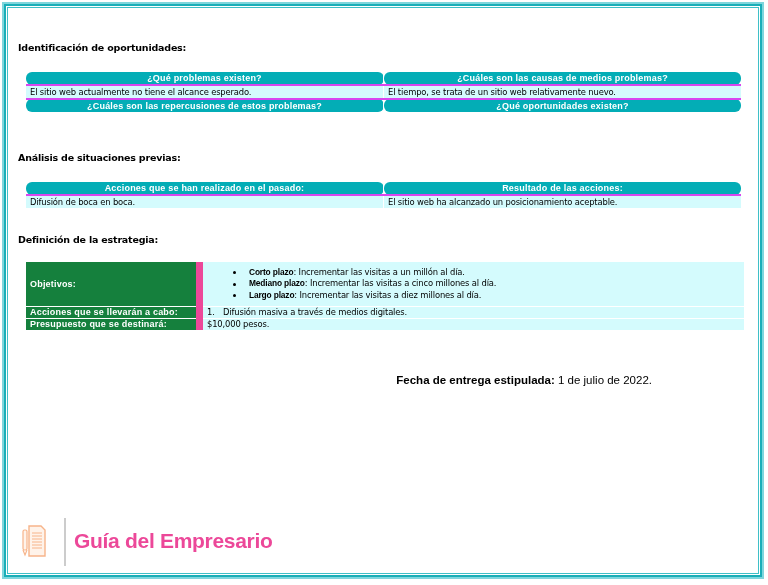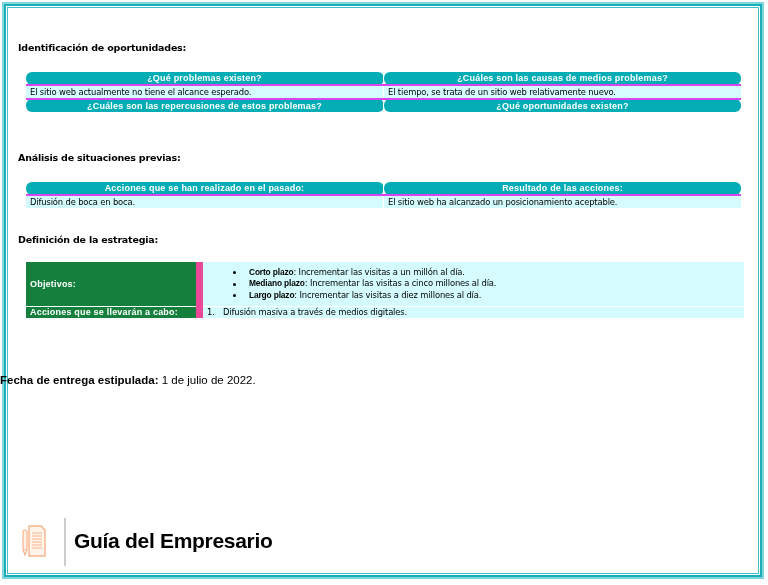--- a/index.html
+++ b/index.html
@@ -48,30 +48,30 @@
   table.strat td + td { border-left:7px solid #ec4899; }
   .bullets { margin:0; padding:0 0 0 36px; list-style:none; }
   .bullets li { height:11.5px; line-height:11.5px; position:relative; padding-left:10px; }
   .bullets li::before {
     content:""; position:absolute; left:-6px; top:4.5px; width:3px; height:3px; background:#000; border-radius:50%;
   }
   .bullets b { font-family:"Liberation Sans", sans-serif; }
   .num { padding-left:18px; }
   .num span.n { display:inline-block; width:16px; }
   .deadline {
-    position:absolute; left:0; width:652px; top:374px; text-align:left;
+    position:absolute; left:0; width:652px; top:374px; text-align:right;
     font-family:"Liberation Sans", sans-serif; font-size:11.5px;
   }
   .deadline b { font-weight:bold; }
   .brand { position:absolute; left:22px; top:518px; height:48px; }
   .brand-icon { position:absolute; left:0; top:6px; width:24px; height:34px; }
   .brand-sep { position:absolute; left:42px; top:0; width:2px; height:48px; background:#cccccc; }
   .brand-name {
     position:absolute; left:52px; top:11px; font-family:"Liberation Sans", sans-serif;
-    font-size:21px; font-weight:bold; color:#000000; white-space:nowrap; letter-spacing:-0.3px;
+    font-size:21px; font-weight:bold; color:#ec4899; white-space:nowrap; letter-spacing:-0.3px;
   }
 </style>
 </head>
 <body>
 
 <div class="frame-outer"></div>
 <div class="frame-mid"></div>
 <div class="frame-inner"></div>
 
 <div class="section-title" style="top:42px;">Identificación de oportunidades:</div>
@@ -119,20 +119,24 @@
         <li><b>Corto plazo</b><span>: Incrementar las visitas a un millón al día.</span></li>
         <li><b>Mediano plazo</b><span>: Incrementar las visitas a cinco millones al día.</span></li>
         <li><b>Largo plazo</b><span>: Incrementar las visitas a diez millones al día.</span></li>
       </ul>
     </td>
   </tr>
   <tr>
     <td class="lbl">Acciones que se llevarán a cabo:</td>
     <td class="val num"><span class="n">1.</span><span>Difusión masiva a través de medios digitales.</span></td>
   </tr>
+  <tr>
+    <td class="lbl">Presupuesto que se destinará:</td>
+    <td class="val">$10,000 pesos.</td>
+  </tr>
 </tbody>
   </table>
 
 <div class="deadline">
   <b>Fecha de entrega estipulada:</b><span> 1 de julio de 2022.</span>
 </div>
 
 <div class="brand">
   <svg class="brand-icon" viewBox="0 0 24 34">
     <path d="M7 2 H19 L23 6 V32 H7 Z" fill="#fff3ea" stroke="#f7b48a" stroke-width="1.4"></path>

